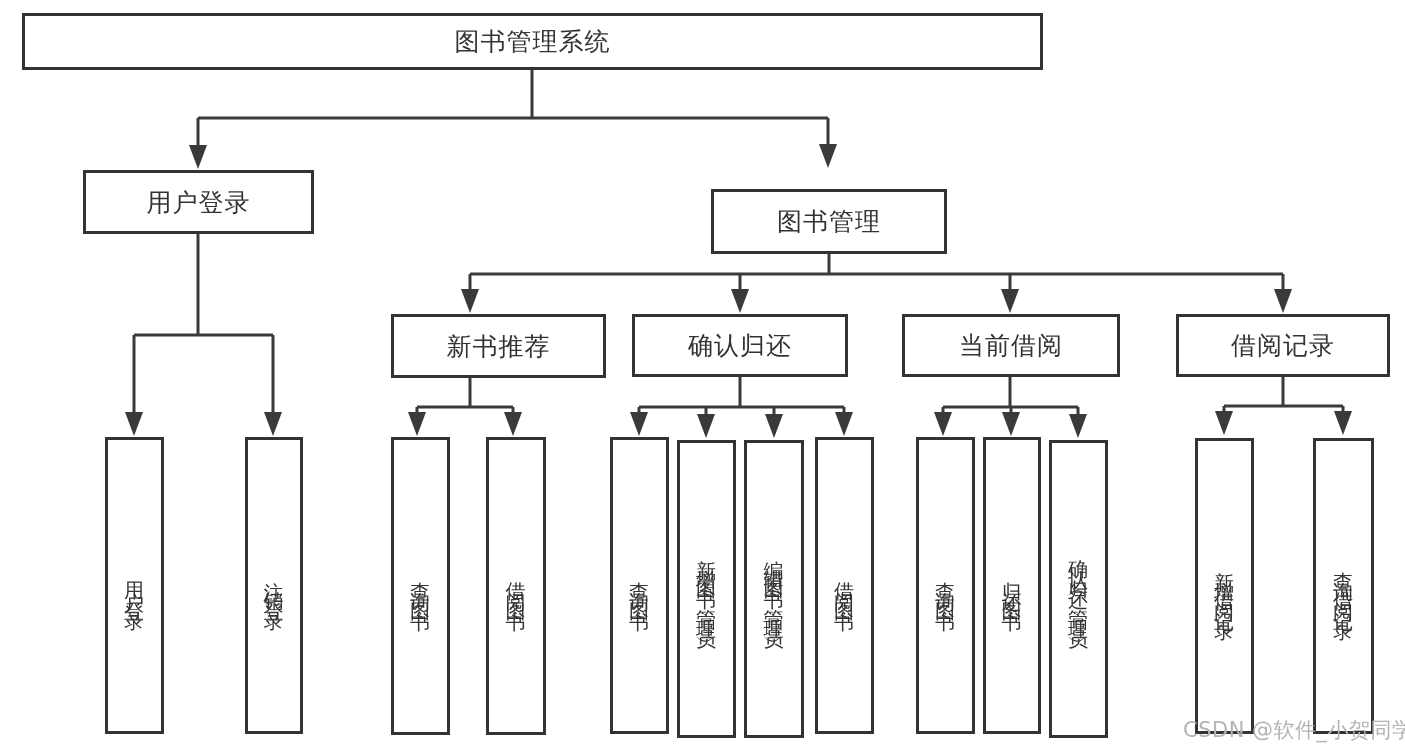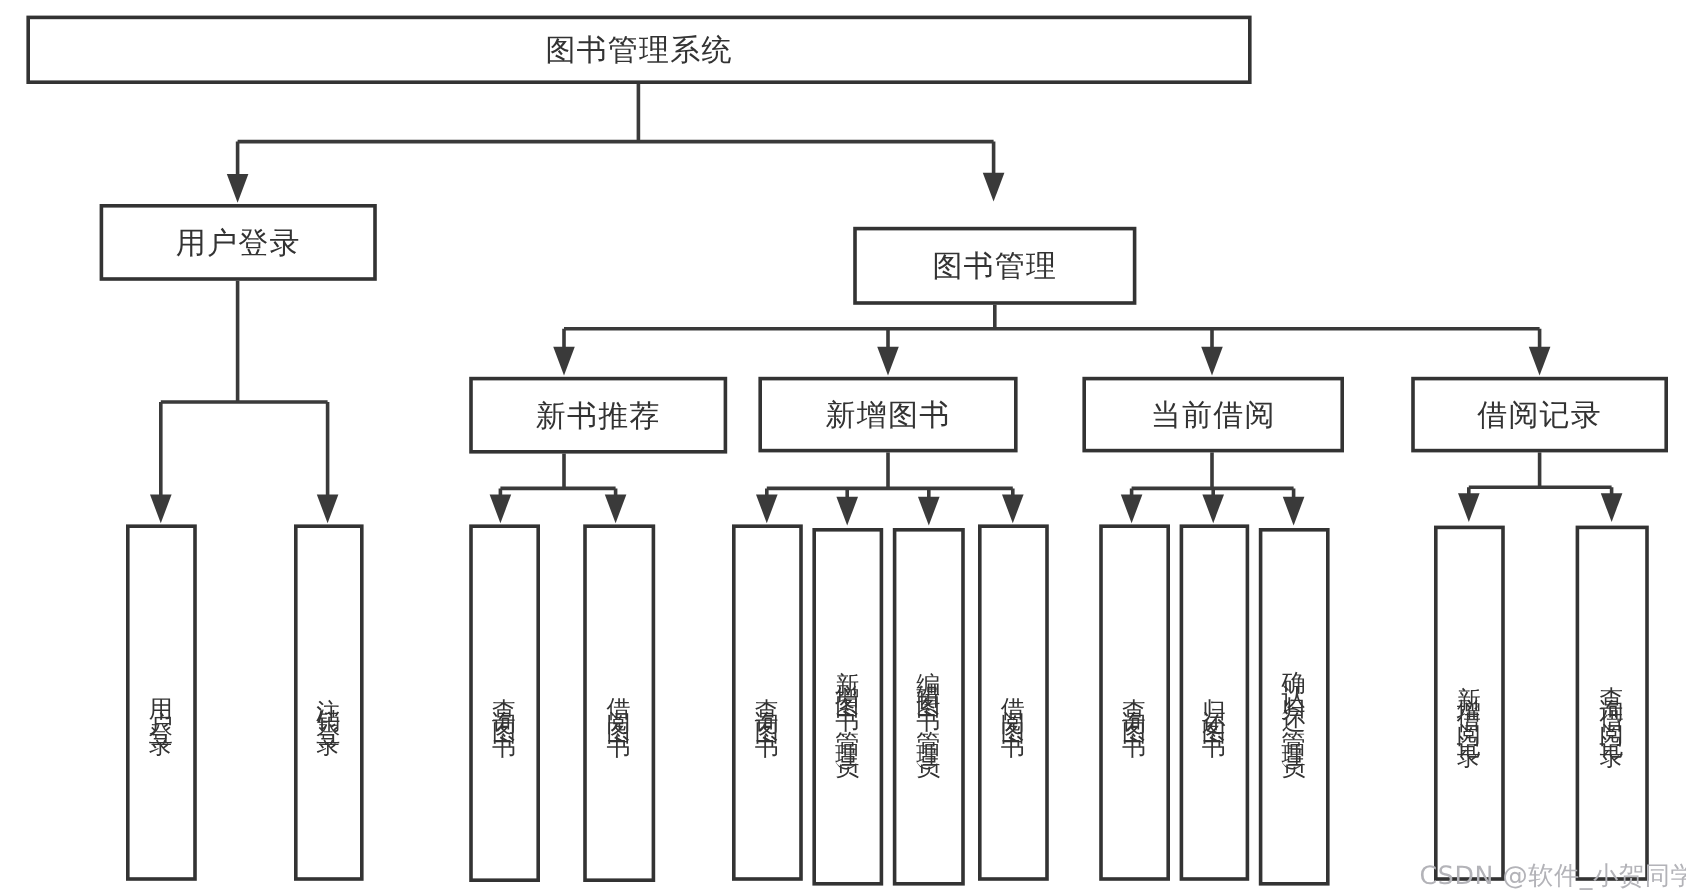--- a/index.html
+++ b/index.html
@@ -94,21 +94,21 @@
     <span>用户登录</span>
   </div>
   <div class="box h" style="left:711px;top:169px;width:236px;height:65px;margin-top:20px;">
     <span>图书管理</span>
   </div>
 
   <div class="box h" style="left:363px;top:314px;width:215px;height:64px;margin-left:28px;">
     <span>新书推荐</span>
   </div>
   <div class="box h" style="left:632px;top:314px;width:216px;height:63px;">
-    <span>新增图书</span>
+    <span>确认归还</span>
   </div>
   <div class="box h" style="left:1176px;top:314px;width:214px;height:63px;">
     <span>借阅记录</span>
   </div>
   <div class="box h" style="left:902px;top:314px;width:218px;height:63px;">
     <span>当前借阅</span>
   </div>
 
   <div class="box v" style="left:105px;top:437px;width:59px;height:297px;">
     <span>用户登录</span>

